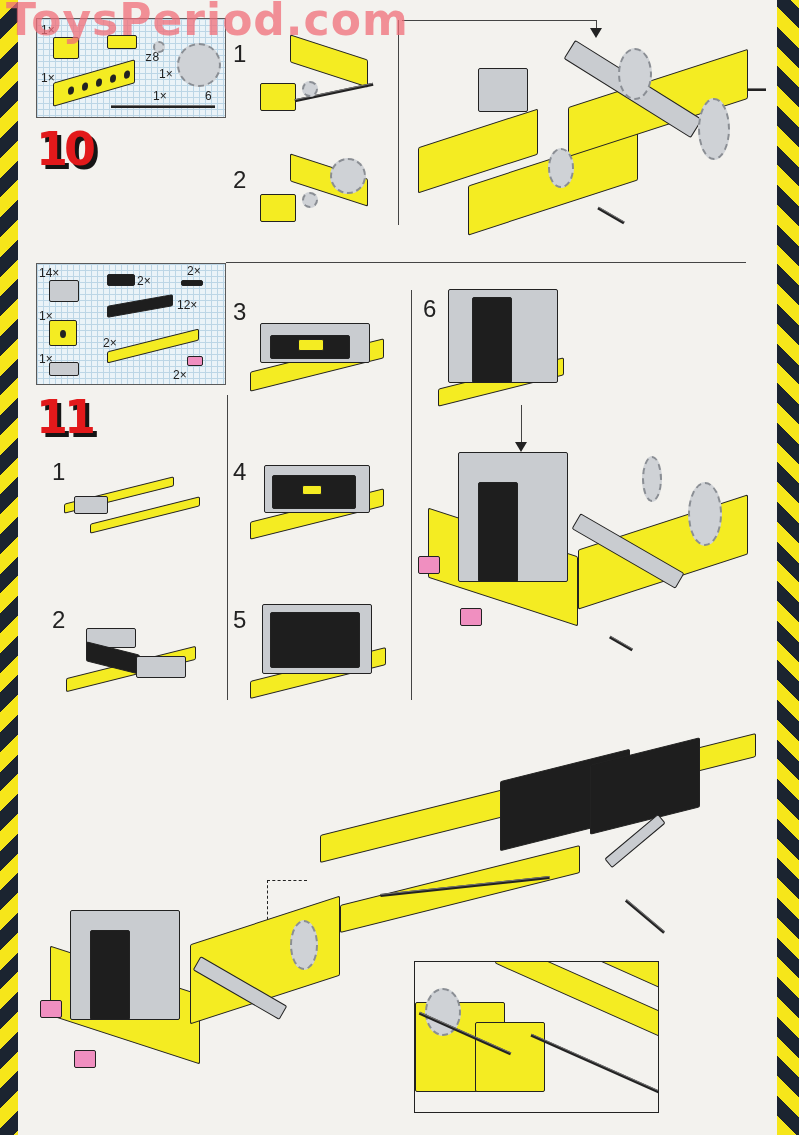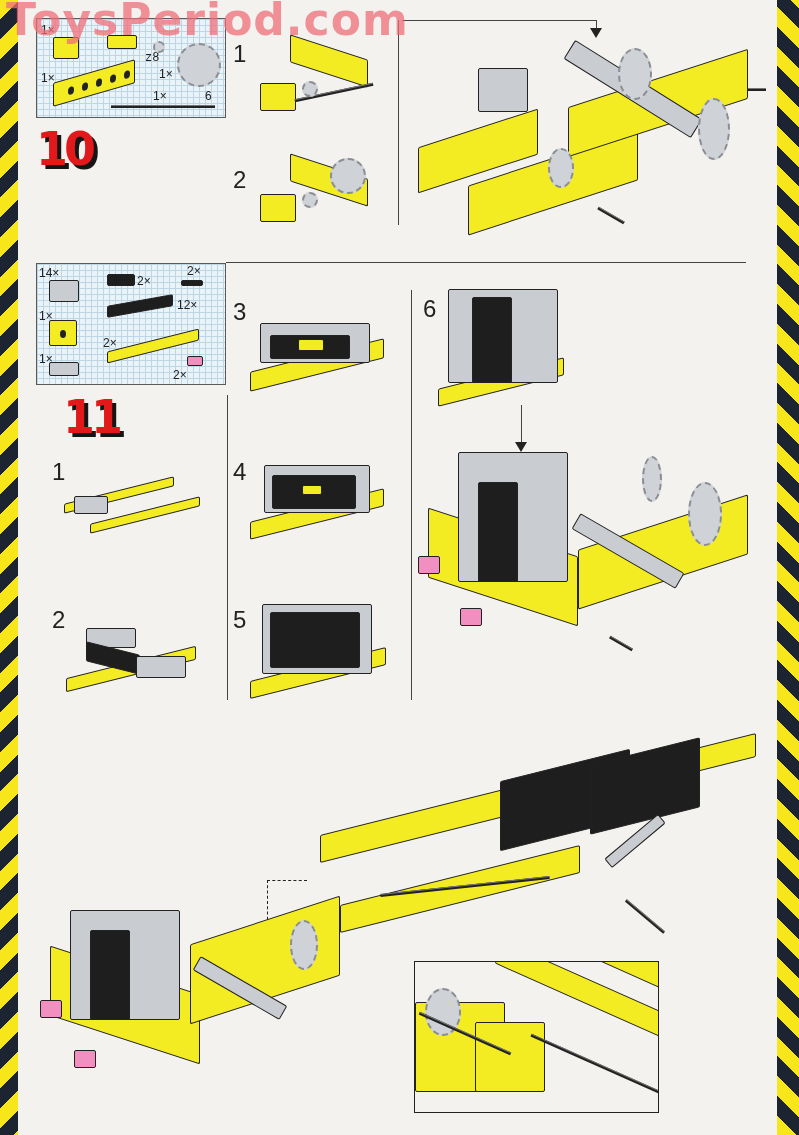--- a/index.html
+++ b/index.html
@@ -135,21 +135,21 @@
       <div class="hole" style="left:10px;top:9px"></div>
     </div>
   <span class="pl" style="left:66px;top:72px;">2×</span>
   <div class="brick" style="left:70px;top:76px;width:92px;height:12px;transform:skewY(-14deg);"></div>
   <span class="pl" style="left:2px;top:88px;">1×</span>
   <div class="brick gray" style="left:12px;top:98px;width:30px;height:14px;"></div>
   <div class="brick pink" style="left:150px;top:92px;width:16px;height:10px;"></div>
   <span class="pl" style="left:136px;top:104px;">2×</span>
 </div>
 
-<div class="big-step" style="left:36px;top:390px;margin-left:27px;">11</div>
+<div class="big-step" style="left:36px;top:390px;">11</div>
 
 <div class="vline" style="left:227px;top:395px;height:305px;"></div>
 <div class="vline" style="left:411px;top:290px;height:410px;"></div>
 
 <span class="step-num" style="left:52px;top:458px;">1</span>
 <div class="assembly" style="left:64px;top:470px;width:140px;height:60px;">
   <div class="brick" style="left:0px;top:20px;width:110px;height:10px;transform:skewY(-14deg);"></div>
   <div class="brick" style="left:26px;top:40px;width:110px;height:10px;transform:skewY(-14deg);"></div>
   <div class="brick gray" style="left:10px;top:26px;width:34px;height:18px;"></div>
 </div>

